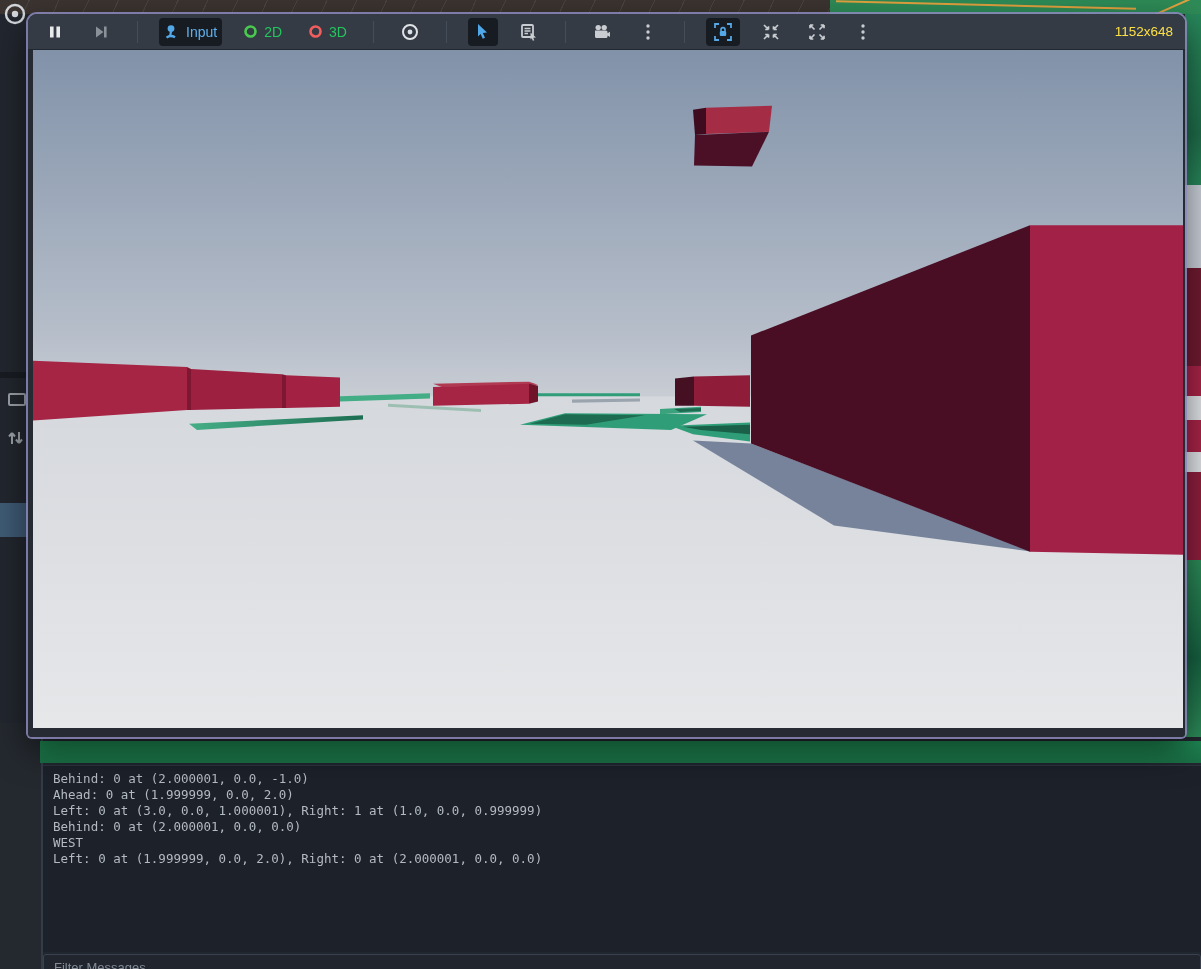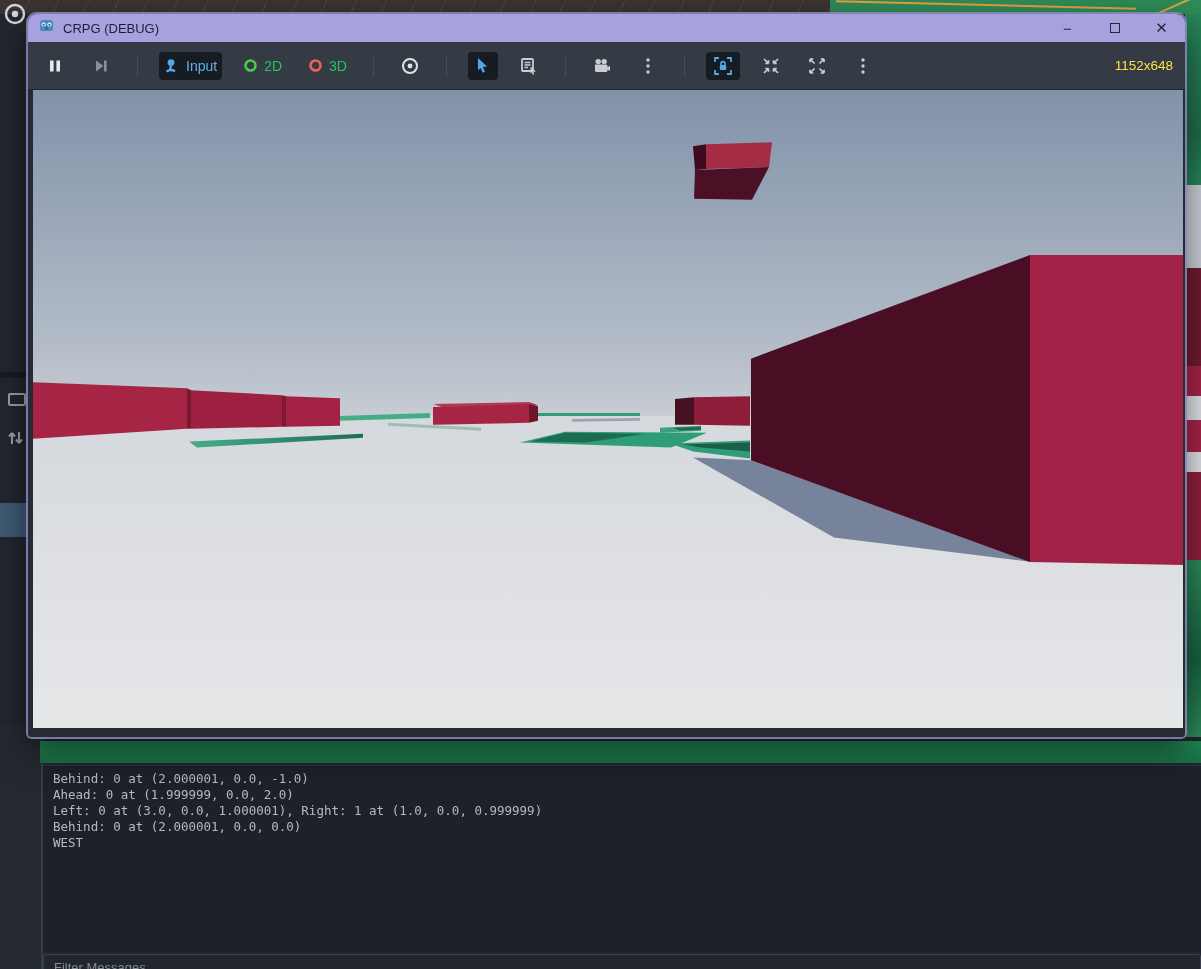--- a/index.html
+++ b/index.html
@@ -53,21 +53,21 @@
           box-shadow:0 0 0 2px rgba(141,137,190,.85), 0 12px 34px rgba(0,0,0,.55);
           display:flex; flex-direction:column; }
   .titlebar { height:28px; background:var(--titlebar-purple,#a7a1e0); display:flex;
               align-items:center; padding-left:10px; gap:8px; flex:0 0 auto; }
   .title-text { font-size:13px; color:#1b2133; }
   .win-controls { margin-left:auto; display:flex; height:100%; }
   .win-btn { width:47px; height:100%; display:flex; align-items:center; justify-content:center;
              color:#26263a; font-size:15px; cursor:default; }
   .max-box { width:10px; height:10px; border:1.5px solid #26263a; }
 
-  .toolbar { height:48px; background:#343b45; border-bottom:1px solid #222831;
+  .toolbar { height:36px; background:#343b45; border-bottom:1px solid #222831;
              display:flex; align-items:center; gap:16px; padding:0 12px; flex:0 0 auto; }
   .tbtn { height:28px; min-width:30px; border-radius:4px; display:flex; align-items:center;
           justify-content:center; gap:6px; padding:0 5px; }
   .tbtn.active { background:#171c22; }
   .tbtn .lbl { font-size:14px; color:#22c55e; }
   .tbtn .lbl.blue { color:#5fb0ee; }
   .tsep { width:1px; height:22px; background:#454d59; margin:0 5px; flex:0 0 auto; }
   .resolution { margin-left:auto; color:#fde047; font-size:13.5px; }
 
   .viewport-frame { flex:1 1 auto; min-height:0; background:#262b33; padding:0 2px 0 5px; }
@@ -148,48 +148,29 @@
   <div class="bg-bottom-left"></div>
   <div class="bg-green-strip"></div>
 
   <div class="console">
     <div>
         <div class="console-line">Behind: 0 at (2.000001, 0.0, -1.0)</div>
         <div class="console-line">Ahead: 0 at (1.999999, 0.0, 2.0)</div>
         <div class="console-line">Left: 0 at (3.0, 0.0, 1.000001), Right: 1 at (1.0, 0.0, 0.999999)</div>
         <div class="console-line">Behind: 0 at (2.000001, 0.0, 0.0)</div>
         <div class="console-line">WEST</div>
+        <div class="console-line">Left: 0 at (1.999999, 0.0, 2.0), Right: 0 at (2.000001, 0.0, 0.0)</div>
       </div>
   </div>
   <div class="filter-row">
     <input type="text" placeholder="Filter Messages" style="">
   </div>
 
   <div class="gwin">
 
-    <div class="titlebar">
-      <span>
-        <svg width="17" height="16" viewBox="0 0 17 16">
-          <path d="M2 5 Q2 2 5 2 L12 2 Q15 2 15 5 L15 11 Q15 13 13 13 L4 13 Q2 13 2 11 Z" fill="#478cbf"></path>
-          <circle cx="5.6" cy="6.5" r="2.1" fill="#e8f2fa"></circle>
-          <circle cx="11.4" cy="6.5" r="2.1" fill="#e8f2fa"></circle>
-          <circle cx="5.6" cy="6.8" r="1" fill="#2a4f6e"></circle>
-          <circle cx="11.4" cy="6.8" r="1" fill="#2a4f6e"></circle>
-          <rect x="7.6" y="9.2" width="1.8" height="2.4" fill="#2a4f6e"></rect>
-        </svg>
-      </span>
-      <span class="title-text">CRPG (DEBUG)</span>
-      <div class="win-controls">
-        <div class="win-btn">−</div>
-        <div class="win-btn">
-          <span class="max-box"></span>
-        </div>
-        <div class="win-btn">✕</div>
-      </div>
-    </div>
 
     <div class="toolbar">
       <div class="tbtn">
         <svg width="16" height="16" viewBox="0 0 16 16">
           <rect x="3" y="2.5" width="3.6" height="11" fill="#e8eaec"></rect>
           <rect x="9.4" y="2.5" width="3.6" height="11" fill="#e8eaec"></rect>
         </svg>
       </div>
       <div class="tbtn">
         <svg width="16" height="16" viewBox="0 0 16 16">

